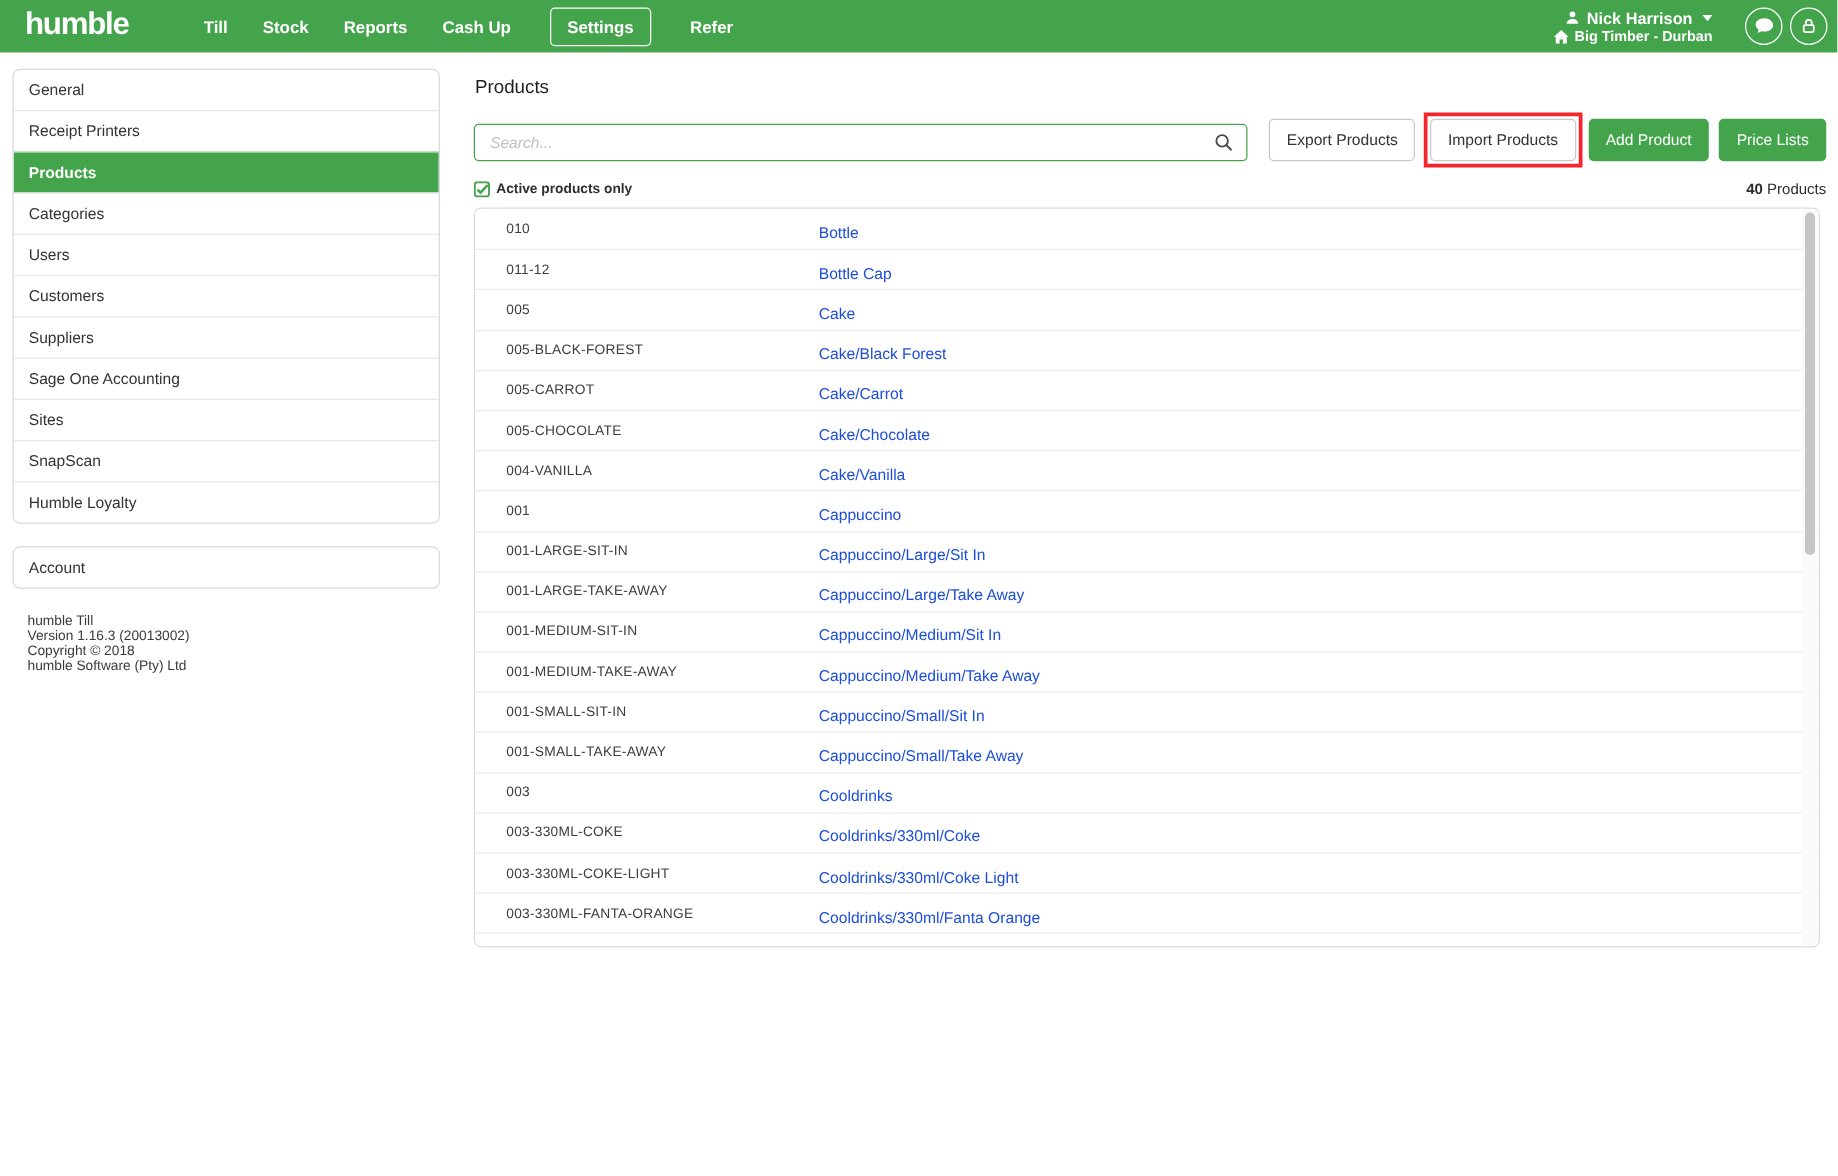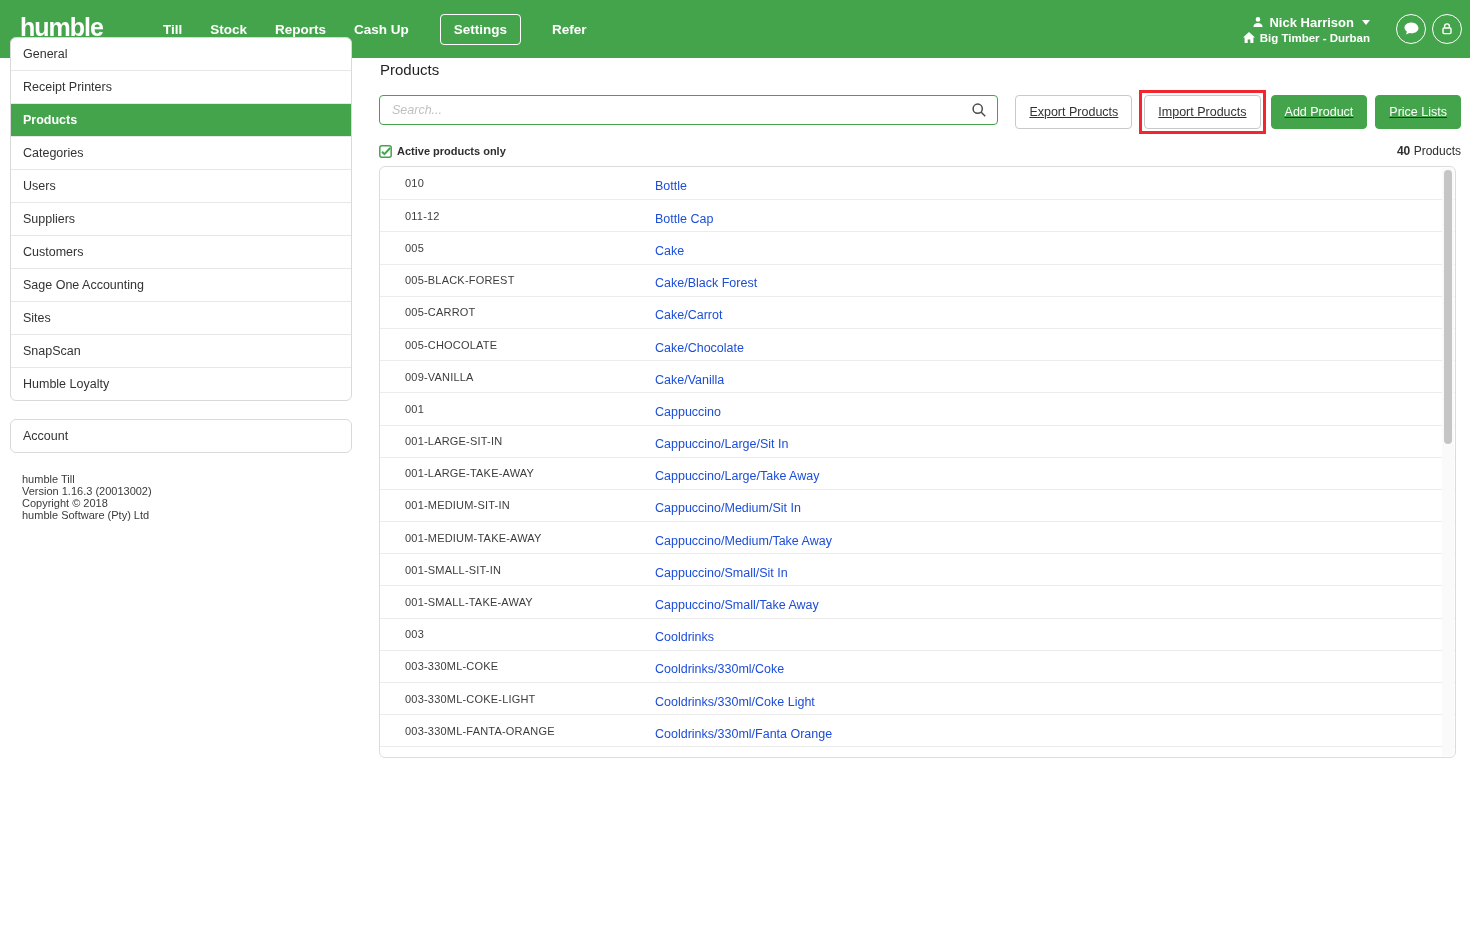--- a/index.html
+++ b/index.html
@@ -9,21 +9,21 @@
   *{box-sizing:border-box;margin:0;padding:0;}
   html,body{width:1470px;height:941px;overflow:hidden;}
   body{
     font-family:"Liberation Sans", sans-serif;
     background:#fff;
     position:relative;
     color:#333;
   }
   
   .navbar{
-    height:58px;background:var(--green);
+    height:42px;background:var(--green);
     display:flex;align-items:center;
     padding:0 8px 0 20px;
   }
   .brand{
     color:#fff;font-size:25px;font-weight:700;letter-spacing:-1px;
     margin-right:60px;cursor:pointer;line-height:1;padding-bottom:3px;
   }
   .nav-items{display:flex;align-items:center;gap:28px;}
   .nav-item{
     color:#fff;font-size:13.5px;font-weight:600;cursor:pointer;
@@ -36,34 +36,34 @@
   .user-block{color:#fff;text-align:right;cursor:pointer;margin-right:26px;}
   .user-line{font-size:13px;font-weight:600;display:flex;align-items:center;justify-content:flex-end;gap:5px;}
   .site-line{font-size:11.5px;font-weight:600;display:flex;align-items:center;justify-content:flex-end;gap:5px;margin-top:2px;}
   .caret{width:0;height:0;border-left:4.5px solid transparent;border-right:4.5px solid transparent;border-top:5px solid #fff;margin-left:3px;}
   .circle-icon{
     width:30px;height:30px;border:1.5px solid #fff;border-radius:50%;
     display:flex;align-items:center;justify-content:center;cursor:pointer;flex:0 0 auto;
   }
   .circle-icon + .circle-icon{margin-left:6px;}
   
-  .sidebar{position:absolute;left:10px;top:37px;width:342px;}
+  .sidebar{position:absolute;left:10px;top:55px;width:342px;}
   .card{background:#fff;border:1px solid #d9d9d9;border-radius:6px;overflow:hidden;}
   .side-item{
     padding:9px 12px;font-size:12.5px;color:#333;
     border-top:1px solid #e7e7e7;cursor:pointer;line-height:14px;
   }
   .side-item:first-child{border-top:none;}
   .side-item.active{background:var(--green);color:#fff;font-weight:700;}
   .account-card{margin-top:18px;}
   .side-footer{margin-top:20px;padding-left:12px;font-size:11px;color:#3a3a3a;line-height:12px;}
   
   .main{position:absolute;left:379px;top:55px;width:1082px;}
   .main-title{font-size:15px;font-weight:500;color:#1f1f1f;margin:6px 0 0 1px;}
-  .toolbar{display:flex;align-items:flex-start;margin-top:17px;text-decoration:underline;}
+  .toolbar{display:flex;align-items:flex-end;margin-top:17px;}
   .search-wrap{position:relative;width:701px;margin-right:17px;}
   .search-input{
     width:100%;height:30px;border:1px solid var(--green);border-radius:4px;
     padding:0 36px 0 12px;font-size:12.5px;color:#333;outline:none;
     font-family:"Liberation Sans", sans-serif;
   }
   .search-input::placeholder{color:#c0c0c0;font-style:italic;}
   .search-icon{position:absolute;right:11px;top:7px;}
   .btn{
     height:30px;border-radius:4px;font-size:12.5px;padding:16px 13px;
@@ -151,22 +151,22 @@
   </div>
 </header>
 
 <aside class="sidebar">
   <div class="card" id="side-list">
       <div class="side-item">General</div>
       <div class="side-item">Receipt Printers</div>
       <div class="side-item active">Products</div>
       <div class="side-item">Categories</div>
       <div class="side-item">Users</div>
+      <div class="side-item">Customers</div>
       <div class="side-item">Suppliers</div>
-      <div class="side-item">Customers</div>
       <div class="side-item">Sage One Accounting</div>
       <div class="side-item">Sites</div>
       <div class="side-item">SnapScan</div>
       <div class="side-item">Humble Loyalty</div>
     </div>
   <div class="card account-card">
     <div class="side-item">Account</div>
   </div>
   <div class="side-footer" id="side-footer">
       <div>humble Till</div>
@@ -227,21 +227,21 @@
   </div>
         <div class="prow">
     <span class="pcode">005-CARROT</span>
     <span class="pname">Cake/Carrot</span>
   </div>
         <div class="prow">
     <span class="pcode">005-CHOCOLATE</span>
     <span class="pname">Cake/Chocolate</span>
   </div>
         <div class="prow">
-    <span class="pcode">009-VANILLA</span>
+    <span class="pcode">004-VANILLA</span>
     <span class="pname">Cake/Vanilla</span>
   </div>
         <div class="prow">
     <span class="pcode">001</span>
     <span class="pname">Cappuccino</span>
   </div>
         <div class="prow">
     <span class="pcode">001-LARGE-SIT-IN</span>
     <span class="pname">Cappuccino/Large/Sit In</span>
   </div>

